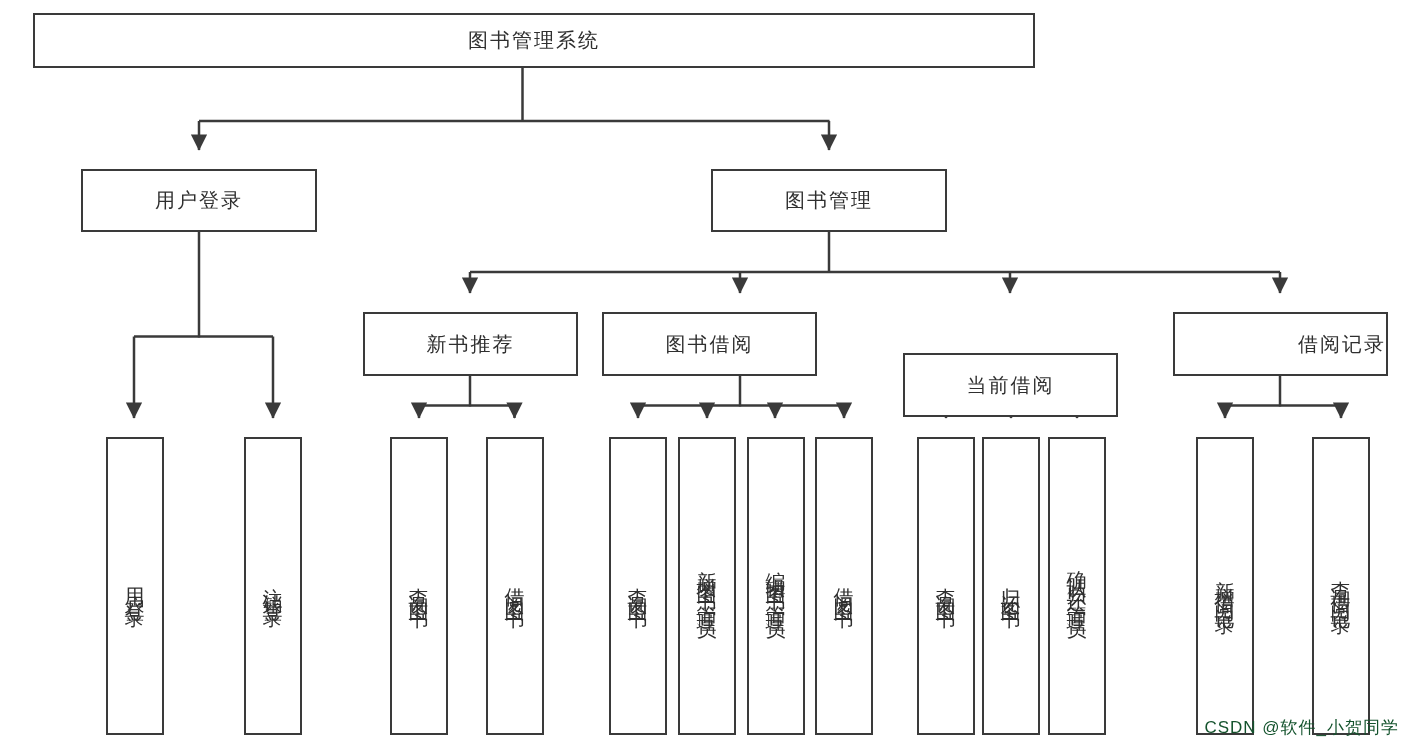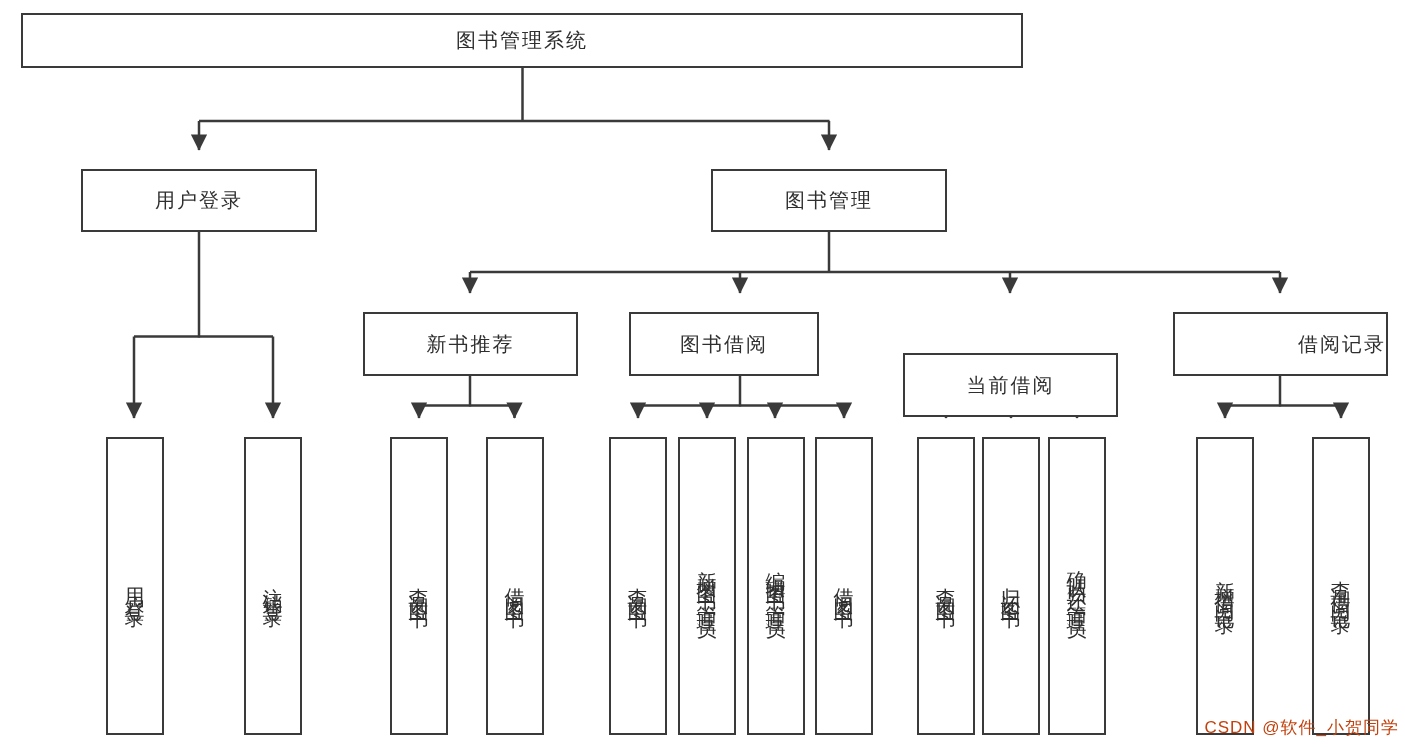--- a/index.html
+++ b/index.html
@@ -41,21 +41,21 @@
     letter-spacing: 7px;
     font-size: 20px;
     white-space: normal;
     line-height: 1;
   }
   .watermark {
     position: absolute;
     top: 716px;
     right: 6px;
     font-size: 17px;
-    color: #c2410c;
+    color: #14532d;
     letter-spacing: 1px;
     z-index: 2;
     white-space: nowrap;
   }
 </style>
 </head>
 <body>
 
 <div class="canvas">
 
@@ -116,35 +116,35 @@
 
       <g>
         <line x1="1280" y1="376" x2="1280" y2="406.5"></line>
         <line x1="1225" y1="405.5" x2="1341" y2="405.5"></line>
         <line x1="1225" y1="405.5" x2="1225" y2="418" marker-end="url(#ah)"></line>
         <line x1="1341" y1="405.5" x2="1341" y2="418" marker-end="url(#ah)"></line>
       </g>
     </g>
   </svg>
 
-  <div class="node" style="left:21px; top:13px; width:1002px; height:55px;">
+  <div class="node" style="left:33px; top:13px; width:1002px; height:55px;">
     <span class="lbl">图书管理系统</span>
   </div>
 
   <div class="node" style="left:81px; top:169px; width:236px; height:63px;">
     <span class="lbl">用户登录</span>
   </div>
   <div class="node" style="left:363px; top:312px; width:215px; height:64px;">
     <span class="lbl">新书推荐</span>
   </div>
 
   <div class="node" style="left:711px; top:169px; width:236px; height:63px;">
     <span class="lbl">图书管理</span>
   </div>
-  <div class="node" style="left:629px; top:312px; width:190px; height:64px;justify-content:center;">
+  <div class="node" style="left:602px; top:312px; width:215px; height:64px;justify-content:center;">
     <span class="lbl">图书借阅</span>
   </div>
   <div class="node" style="left:903px; top:312px; width:215px; height:64px;margin-top:41px;">
     <span class="lbl">当前借阅</span>
   </div>
   <div class="node" style="left:1173px; top:312px; width:215px; height:64px;justify-content:flex-end;">
     <span class="lbl">借阅记录</span>
   </div>
 
   <div class="node leaf" style="left:106px; top:437px; width:58px; height:298px;">

